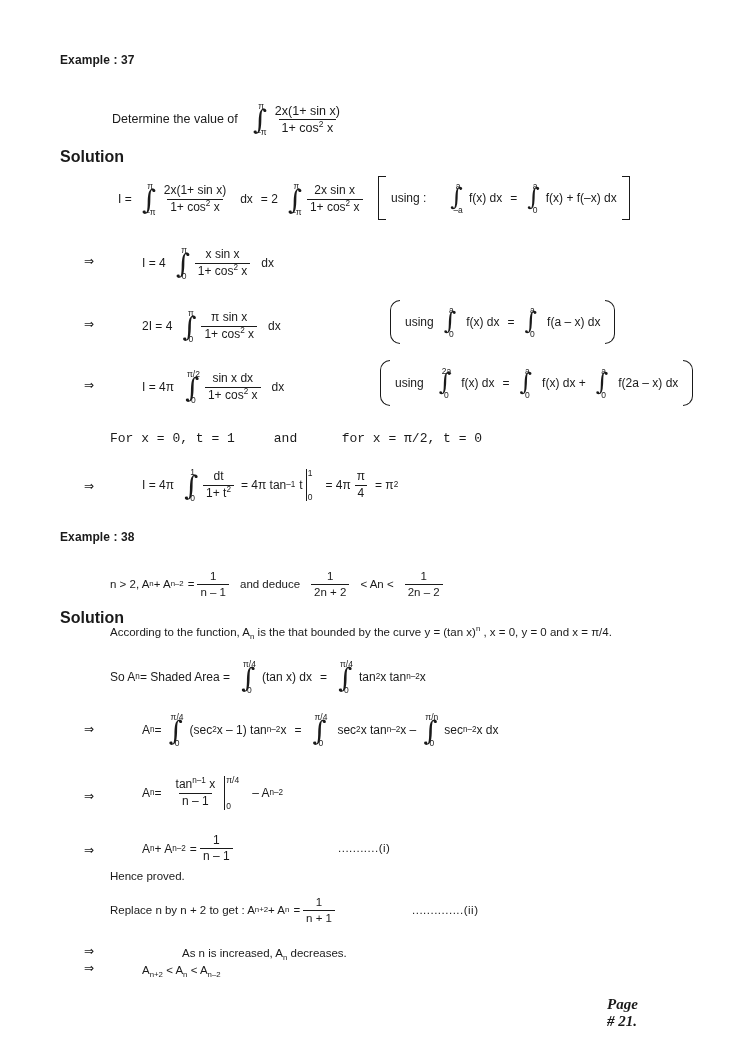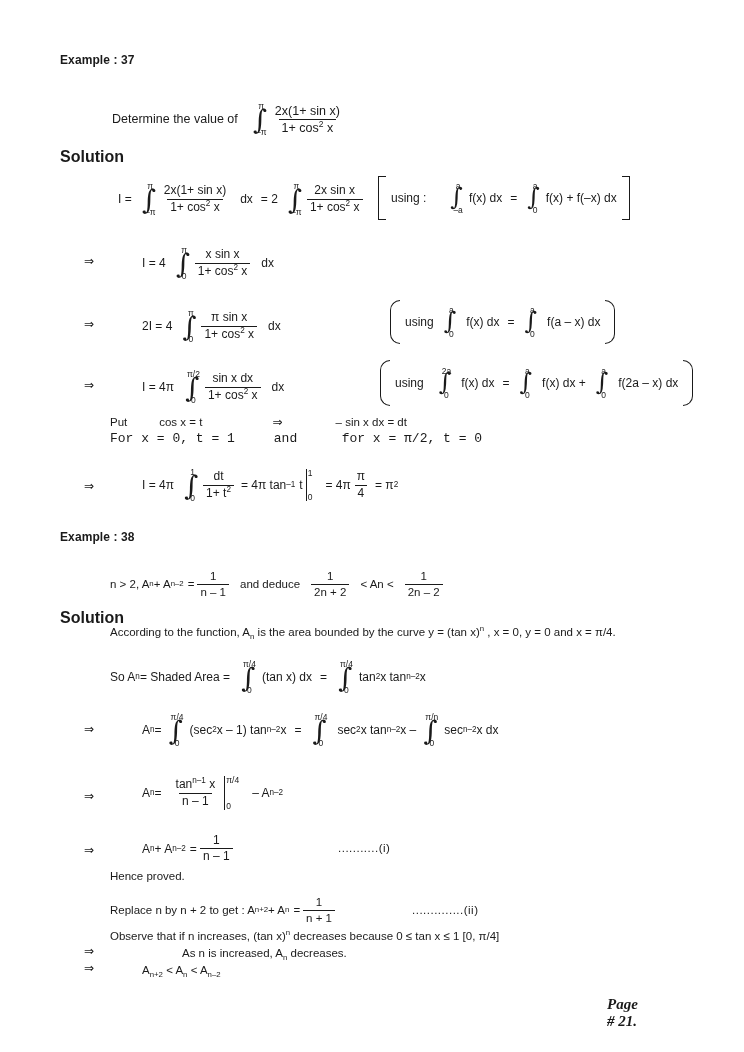--- a/index.html
+++ b/index.html
@@ -345,26 +345,20 @@
         <span class="lim top">a</span>
         <span class="sym">∫</span>
         <span class="lim bot">0</span>
       </span>
       <span class="sp4"></span>
       <span>f(2a – x) dx</span>
     </span>
     <span class="paren-r"></span>
   </div>
 
-  <div class="abs para" style="left:110px; top:414px; font-size:11.5px;">
-    <span style="display:inline-block; width:46px;">Put</span>
-    <span style="display:inline-block; width:110px;">cos x = t</span>
-    <span style="display:inline-block; width:60px;" class="arrow">⇒</span>
-    <span>– sin x dx = dt</span>
-  </div>
   <div class="abs para" style="left:110px; top:430px; font-size:13px;font-family:Liberation Mono, monospace;">
     <span style="display:inline-block; width:156px;">For x = 0, t = 1</span>
     <span style="display:inline-block; width:60px;">and</span>
     <span>for x = π/2, t = 0</span>
   </div>
 
   <div class="abs arrow" style="left:84px; top:479px;">⇒</div>
   <div class="abs math" style="left:142px; top:468px;">
     <span>I = 4π</span>
     <span class="sp4"></span>
@@ -428,21 +422,21 @@
     <span class="sp4"></span>
     <span class="frac">
       <span class="num">1</span>
       <span class="den">2n – 2</span>
     </span>
   </div>
 
   <div class="abs sol-head" style="left:60px; top:609px;">Solution</div>
 
   <div class="abs para" style="left:110px; top:624px; width:600px;">
-    <span>According to the function, A</span><sub class="e">n</sub><span> is the area bounded by the curve y = (tan x)</span><sup class="e">n</sup><span> , x = 0, y = 0 and x = π/4.</span>
+    <span>According to the function, A</span><sub class="e">n</sub><span> is the that bounded by the curve y = (tan x)</span><sup class="e">n</sup><span> , x = 0, y = 0 and x = π/4.</span>
   </div>
 
   <div class="abs math" style="left:110px; top:660px;">
     <span>So A</span>
       <sub class="e">n</sub>
       <span> = Shaded Area =</span>
     <span class="sp4"></span>
     <span class="intg">
       <span class="lim top">π/4</span>
       <span class="sym">∫</span>
@@ -555,23 +549,20 @@
       <sub class="e">n</sub>
     <span class="sp2"></span>
     <span>=</span>
     <span class="frac">
       <span class="num">1</span>
       <span class="den">n + 1</span>
     </span>
   </div>
   <div class="abs para dots" style="left:412px; top:902px;">..............(ii)</div>
 
-  <div class="abs para" style="left:110px; top:928px;">
-    <span>Observe that if n increases, (tan x)</span><sup class="e">n</sup><span> decreases because 0 ≤ tan x ≤ 1 [0, π/4]</span>
-  </div>
 
   <div class="abs arrow" style="left:84px; top:944px;">⇒</div>
   <div class="abs para" style="left:142px; top:945px;margin-left:40px;">
     <span>As n is increased, A</span><sub class="e">n</sub><span> decreases.</span>
   </div>
 
   <div class="abs arrow" style="left:84px; top:961px;">⇒</div>
   <div class="abs para" style="left:142px; top:962px;">
     <span>A</span><sub class="e">n+2</sub><span> &lt; A</span><sub class="e">n</sub><span> &lt; A</span><sub class="e">n–2</sub>
   </div>

